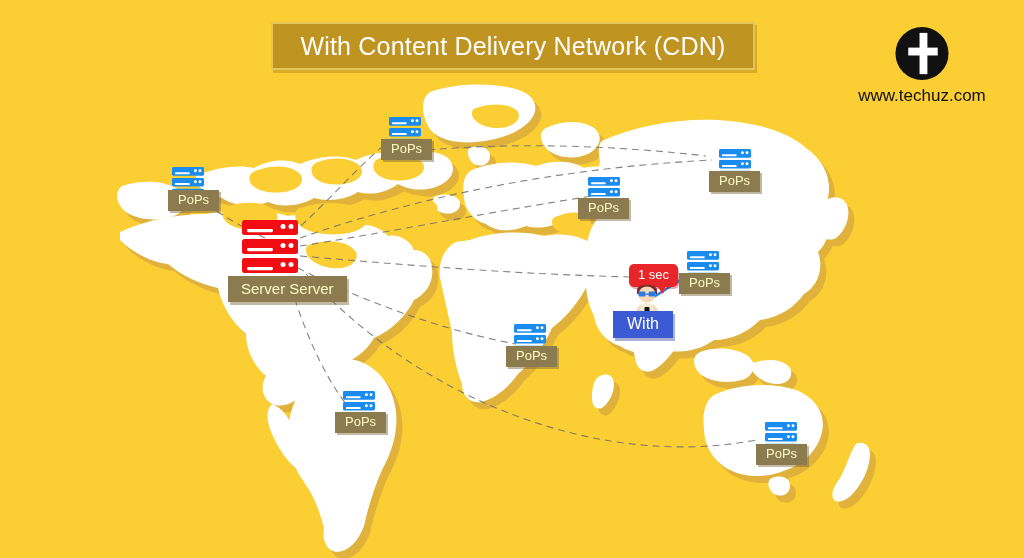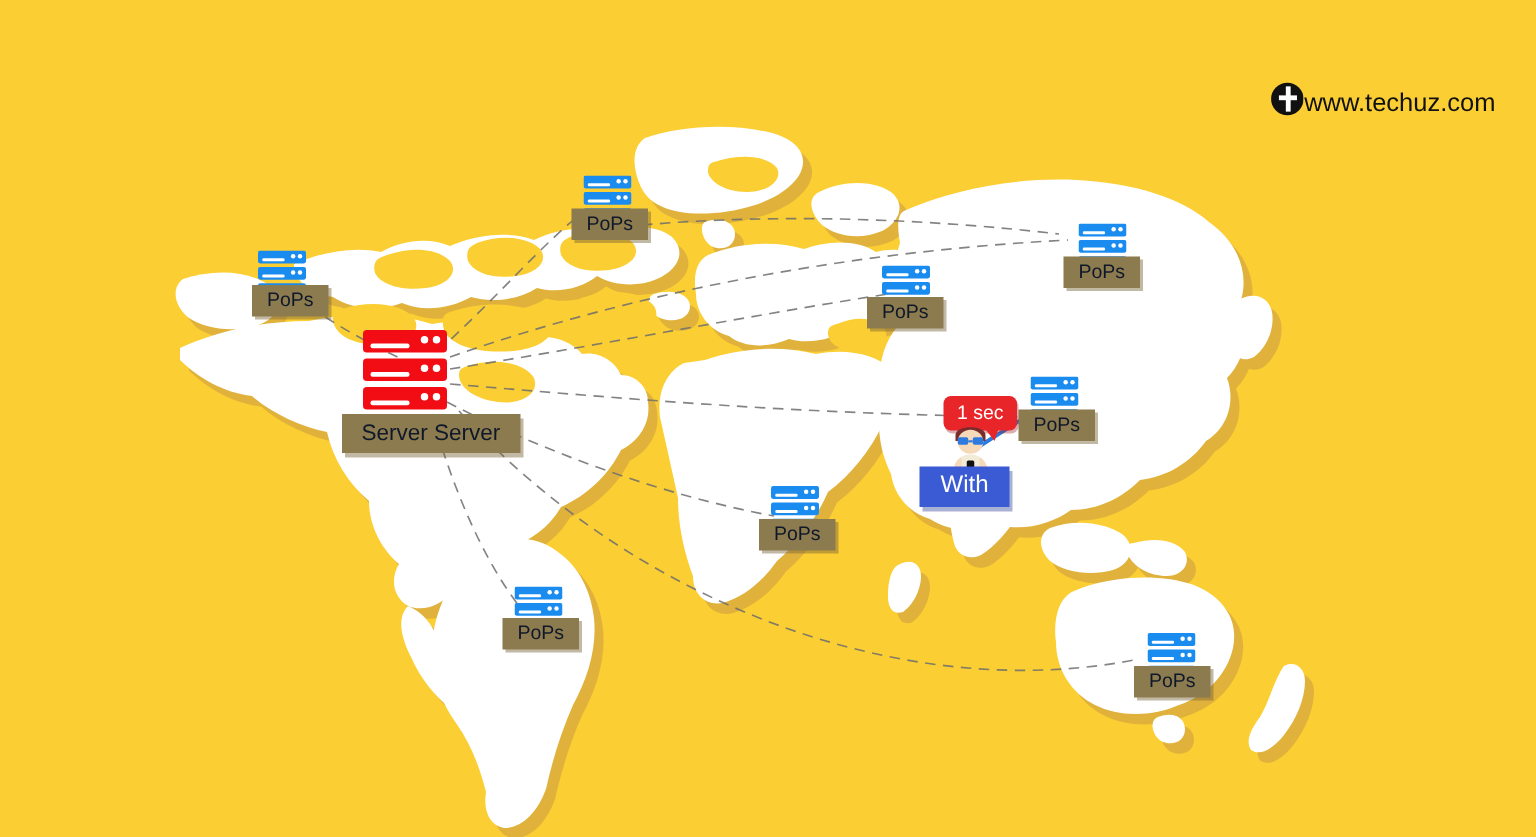--- a/index.html
+++ b/index.html
@@ -28,38 +28,38 @@
     color:#FFFFFF;
     font-size:25px;
     font-weight:400;
     letter-spacing:0.2px;
     white-space:nowrap;
   }
 
   
   .logo-wrap{
     position:absolute;left:847px;top:26px;width:150px;height:80px;
-    display:flex;flex-direction:row;align-items:center;
+    display:flex;flex-direction:column;align-items:center;
   }
   .logo-mark{width:56px;height:56px;display:block;}
   .logo-url{
     margin-top:5px;
     color:#111111;font-size:17px;font-weight:400;white-space:nowrap;
   }
 
   
   .map-svg{position:absolute;left:0;top:0;width:1024px;height:558px;}
 
   
   .node{position:absolute;display:flex;flex-direction:column;align-items:center;}
   .srv{display:block;}
   .node-label{
     margin-top:-4px;
     padding:3px 10px 4px 10px;
-    color:#0f172a;
+    color:#fef9c3;
     font-size:13px;
     line-height:14px;
     white-space:nowrap;
     background:#8C7games;
   }
   .pop-label{
     background:#8C7B4E;
     box-shadow:2px 2px 0 rgba(120,100,55,0.45);
   }
   .origin-label{
@@ -315,20 +315,23 @@
       <path d="M288,276 C300,320 320,370 346,404"></path>
       <path d="M306,274 C420,400 600,470 756,440"></path>
       <path d="M428,150 C520,142 620,146 706,156"></path>
     </g>
 
     <g>
       <line x1="649" y1="300" x2="690" y2="274" stroke="#2E7BE0" stroke-width="2.6"></line>
     </g>
   </svg>
 
+  <div class="title-banner">
+    <span class="title-text">With Content Delivery Network (CDN)</span>
+  </div>
 
   <div class="logo-wrap">
     <svg class="logo-mark" viewBox="0 0 56 56">
       <circle cx="28" cy="28" r="27" fill="#111111"></circle>
       <rect x="25.5" y="7" width="8" height="42" fill="#FFFFFF"></rect>
       <rect x="14" y="22" width="30" height="8" fill="#FFFFFF"></rect>
     </svg>
     <span class="logo-url">www.techuz.com</span>
   </div>
 

